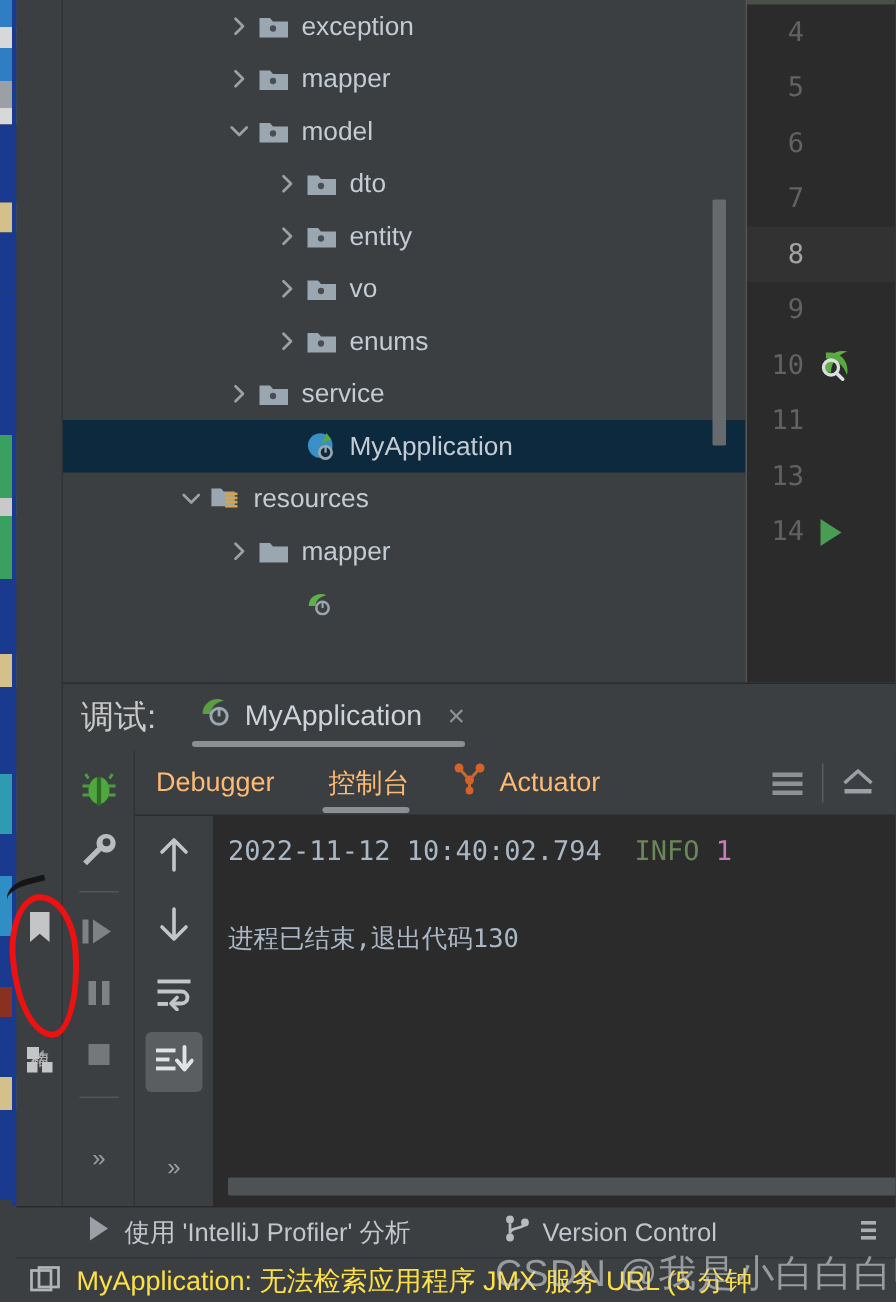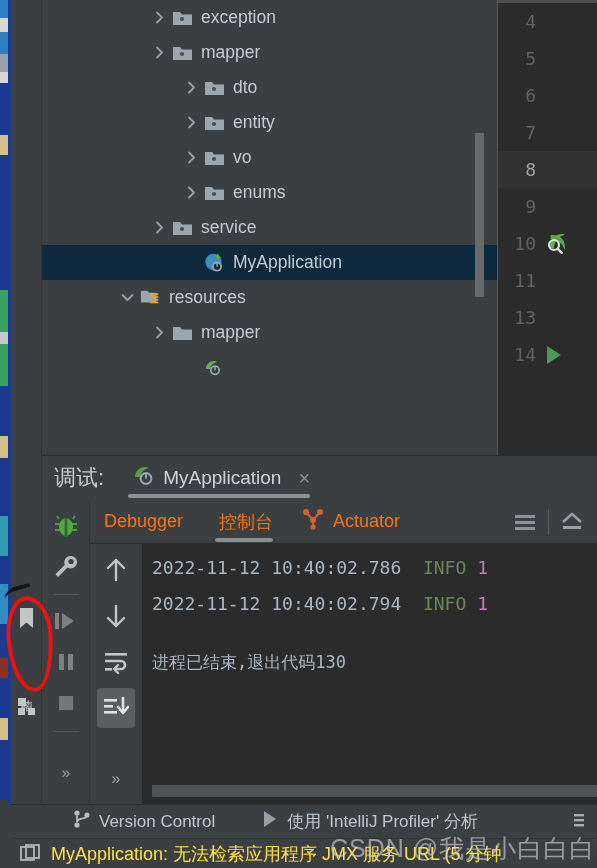--- a/index.html
+++ b/index.html
@@ -104,21 +104,21 @@
   }
   .dbg-side .si { width:34px; height:34px; margin-bottom:7px; display:flex; align-items:center; justify-content:center; }
   .dbg-side .sep { width:26px; height:1px; background:#555; margin:4px 0 9px 0; }
   .dbg-chev { position:absolute; bottom:22px; left:0; width:48px; text-align:center; color:#9aa0a6; font-size:16px; }
 
   .dbg-tabs {
     position:absolute; left:48px; top:0; width:507px; height:44px;
     background:#3c3f41; display:flex; align-items:center; gap:0;
     border-bottom:1px solid #2b2b2b;
   }
-  .ctab { position:relative; height:44px; padding:0 14px; display:flex; align-items:center; gap:8px; font-size:18px; color:#f97316;text-align:right; }
+  .ctab { position:relative; height:44px; padding:0 14px; display:flex; align-items:center; gap:8px; font-size:18px; color:#fdba74;text-align:right; }
   .ctab.active .cunder { position:absolute; left:10px; right:14px; bottom:2px; height:4px; background:#8a8f94; border-radius:2px; }
   .tabs-spacer { flex:1; }
   .tb-icon { width:34px; height:32px; display:flex; align-items:center; justify-content:center; }
   .vdiv { width:1px; height:26px; background:#5a5d5f; margin:0 6px; }
 
   .con-side {
     position:absolute; left:48px; top:44px; width:52px; height:260px;
     background:#3c3f41; display:flex; flex-direction:column; align-items:center; padding-top:6px;
   }
   .con-side .ci { width:38px; height:40px; margin-bottom:6px; display:flex; align-items:center; justify-content:center; border-radius:4px; }
@@ -249,20 +249,35 @@
           </span>
           <span class="ficon">
             <svg width="21" height="18" viewBox="0 0 21 18">
               <path d="M1 3h7l2 2.4h10V16H1z" fill="#9aa7b0"></path>
               <circle cx="10" cy="10" r="2.1" fill="#4a4e52"></circle>
             </svg>
           </span>
           <span class="tlabel">mapper</span>
         </div>
         <div class="tree-row">
+          <span style="display:inline-block;width:108px"></span>
+          <span class="tw">
+            <svg width="15" height="15" viewBox="0 0 15 15">
+              <path d="M2.5 5l5 5 5-5" stroke="#9aa0a6" stroke-width="1.8" fill="none" stroke-linecap="round" stroke-linejoin="round"></path>
+            </svg>
+          </span>
+          <span class="ficon">
+            <svg width="21" height="18" viewBox="0 0 21 18">
+              <path d="M1 3h7l2 2.4h10V16H1z" fill="#9aa7b0"></path>
+              <circle cx="10" cy="10" r="2.1" fill="#4a4e52"></circle>
+            </svg>
+          </span>
+          <span class="tlabel">model</span>
+        </div>
+        <div class="tree-row">
           <span style="display:inline-block;width:140px"></span>
           <span class="tw">
             <svg width="15" height="15" viewBox="0 0 15 15">
               <path d="M5 2.5l5 5-5 5" stroke="#9aa0a6" stroke-width="1.8" fill="none" stroke-linecap="round" stroke-linejoin="round"></path>
             </svg>
           </span>
           <span class="ficon">
             <svg width="21" height="18" viewBox="0 0 21 18">
               <path d="M1 3h7l2 2.4h10V16H1z" fill="#9aa7b0"></path>
               <circle cx="10" cy="10" r="2.1" fill="#4a4e52"></circle>
@@ -563,50 +578,49 @@
           <rect x="1" y="9" width="9" height="2.6" fill="#e0e2e4"></rect>
           <rect x="1" y="15" width="13" height="2.6" fill="#e0e2e4"></rect>
           <path d="M20 2v14M15 11l5 6 5-6" stroke="#e0e2e4" stroke-width="2.6" fill="none" stroke-linecap="round" stroke-linejoin="round"></path>
         </svg>
       </div>
       <div class="con-chev">»</div>
     </div>
 
     <div class="console">
       <div id="console-lines">
-          <div class="cline"><span>2022-11-12 10:40:02.786</span><span>  </span><span class="info">INFO</span><span> </span><span class="pid">1</span></div>
           <div class="cline"><span>2022-11-12 10:40:02.794</span><span>  </span><span class="info">INFO</span><span> </span><span class="pid">1</span></div>
           <div class="cline spacer"></div>
           <div class="cline cn">进程已结束,退出代码130</div>
         </div>
     </div>
     <div class="con-hscroll-track"></div>
     <div class="con-hscroll-thumb"></div>
   </div>
 
   <div class="tiny-shade"></div>
   <div class="statusbar1">
+    <div class="sb-item prof">
+      <span>
+        <svg width="18" height="20" viewBox="0 0 18 20">
+            <path d="M3 2l12 8-12 8z" fill="#9aa0a6"></path>
+          </svg>
+      </span>
+      <span>使用 'IntelliJ Profiler' 分析</span>
+    </div>
     <div class="sb-item vc">
       <span>
         <svg width="18" height="20" viewBox="0 0 18 20">
           <circle cx="4" cy="4" r="2.6" fill="#b6bbbf"></circle>
           <circle cx="4" cy="16" r="2.6" fill="#b6bbbf"></circle>
           <circle cx="14" cy="6" r="2.6" fill="#b6bbbf"></circle>
           <path d="M4 6.5v7M4 13c0-4 10-3 10-6" stroke="#b6bbbf" stroke-width="1.8" fill="none"></path>
         </svg>
       </span>
       <span>Version Control</span>
-    </div>
-    <div class="sb-item prof">
-      <span>
-        <svg width="18" height="20" viewBox="0 0 18 20">
-            <path d="M3 2l12 8-12 8z" fill="#9aa0a6"></path>
-          </svg>
-      </span>
-      <span>使用 'IntelliJ Profiler' 分析</span>
     </div>
     <div class="sb-right">
       <svg width="16" height="20" viewBox="0 0 16 20">
         <rect x="3" y="2" width="10" height="2.4" fill="#a9aeb2"></rect>
         <rect x="3" y="7" width="10" height="2.4" fill="#a9aeb2"></rect>
         <rect x="3" y="12" width="10" height="2.4" fill="#a9aeb2"></rect>
       </svg>
     </div>
   </div>
 

